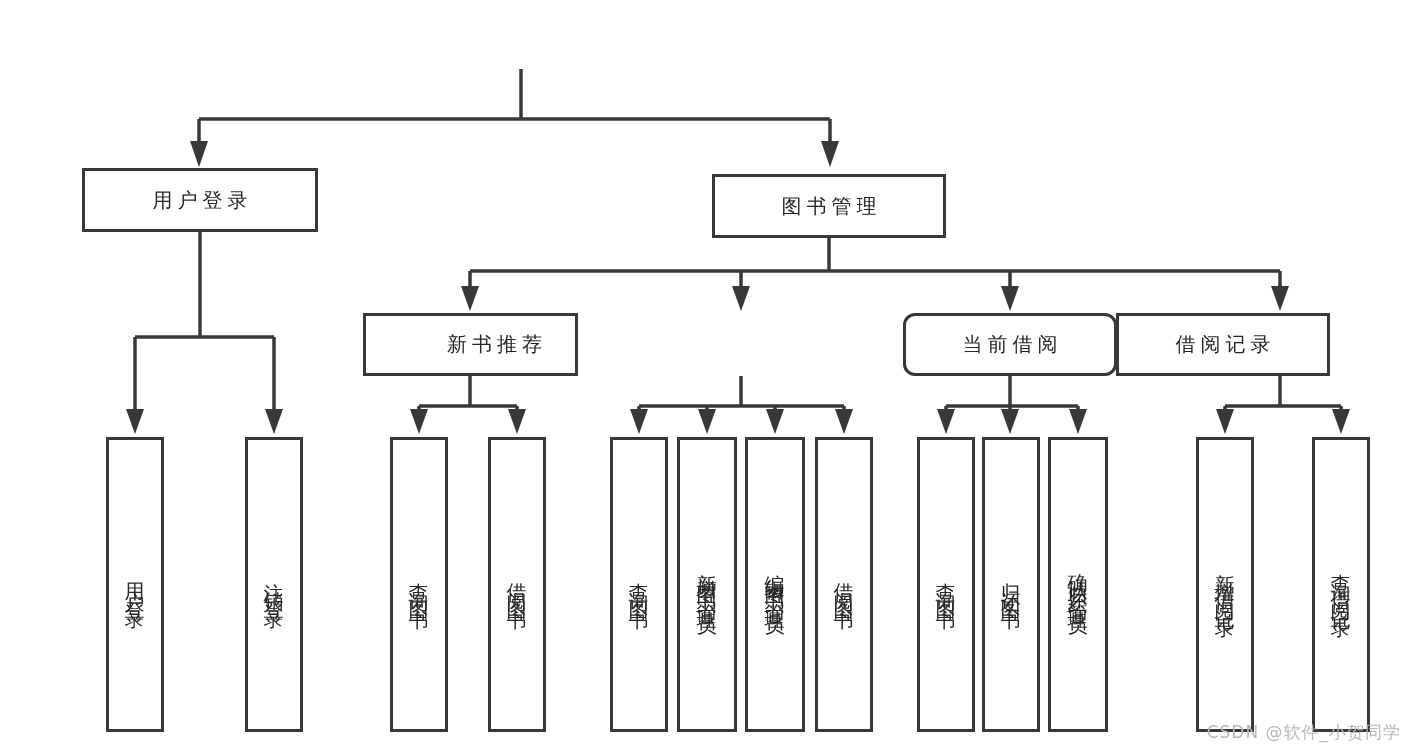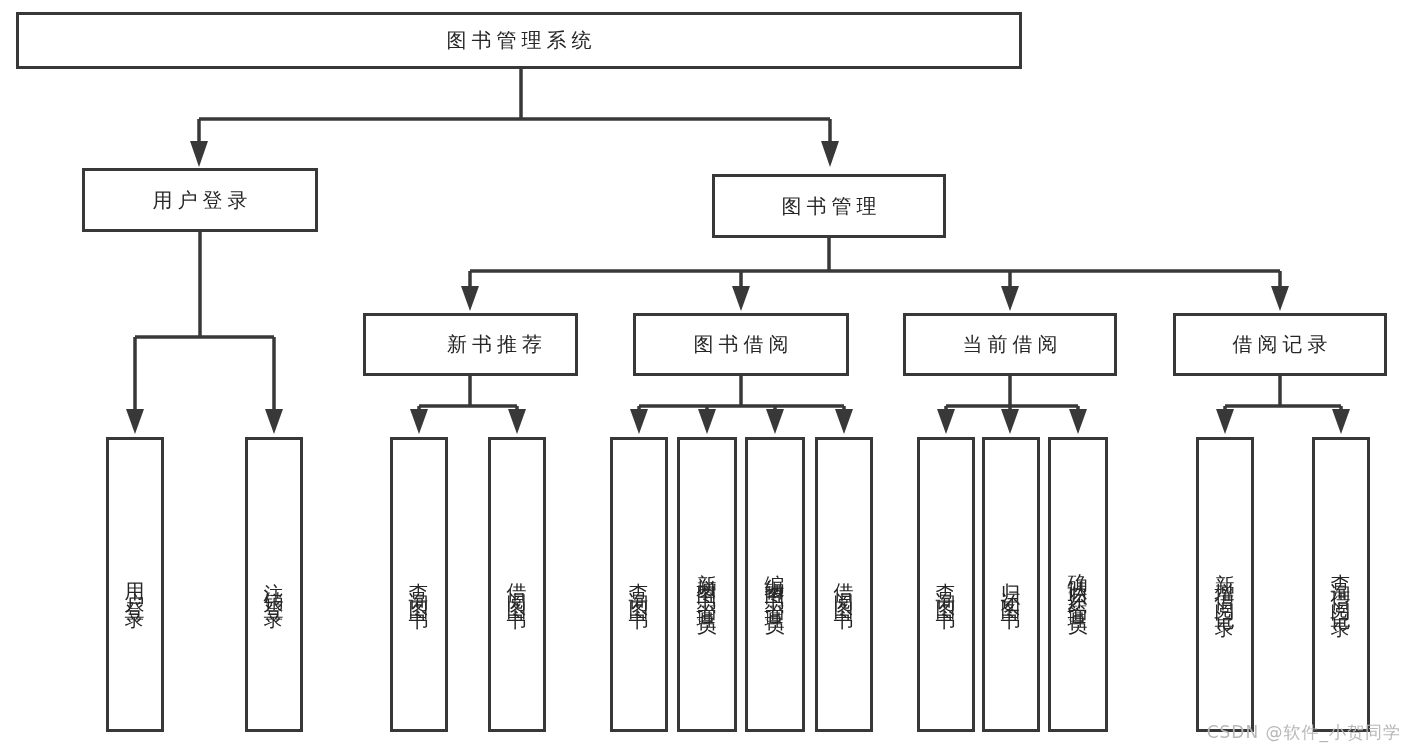--- a/index.html
+++ b/index.html
@@ -94,41 +94,35 @@
       <polygon points="766,409 784,409 775,434"></polygon>
       <polygon points="835,409 853,409 844,434"></polygon>
       <polygon points="937,409 955,409 946,434"></polygon>
       <polygon points="1001,409 1019,409 1010,434"></polygon>
       <polygon points="1069,409 1087,409 1078,434"></polygon>
       <polygon points="1216,409 1234,409 1225,434"></polygon>
       <polygon points="1332,409 1350,409 1341,434"></polygon>
     </g>
   </svg>
 
-  <div class="node" style="left:16px; top:12px; width:1006px; height:57px;">
-    <span class="h-label">图书管理系统</span>
-  </div>
 
   <div class="node" style="left:82px; top:168px; width:236px; height:64px;">
     <span class="h-label">用户登录</span>
   </div>
   <div class="node" style="left:712px; top:168px; width:234px; height:64px;margin-top:6px;">
     <span class="h-label">图书管理</span>
   </div>
 
   <div class="node" style="left:363px; top:313px; width:215px; height:63px;padding-left:48px;">
     <span class="h-label">新书推荐</span>
   </div>
-  <div class="node" style="left:633px; top:313px; width:216px; height:63px;">
-    <span class="h-label">图书借阅</span>
-  </div>
-  <div class="node" style="left:903px; top:313px; width:214px; height:63px;">
+  <div class="node" style="left:903px; top:313px; width:214px; height:63px;border-radius:12px;">
     <span class="h-label">当前借阅</span>
   </div>
-  <div class="node" style="left:1173px; top:313px; width:214px; height:63px;">
+  <div class="node" style="left:1116px; top:313px; width:214px; height:63px;">
     <span class="h-label">借阅记录</span>
   </div>
 
   <div class="node leaf" style="left:106px; top:437px; width:58px; height:295px;">
     <span class="vtext">用户登录</span>
   </div>
   <div class="node leaf" style="left:245px; top:437px; width:58px; height:295px;">
     <span class="vtext">注销登录</span>
   </div>
 

